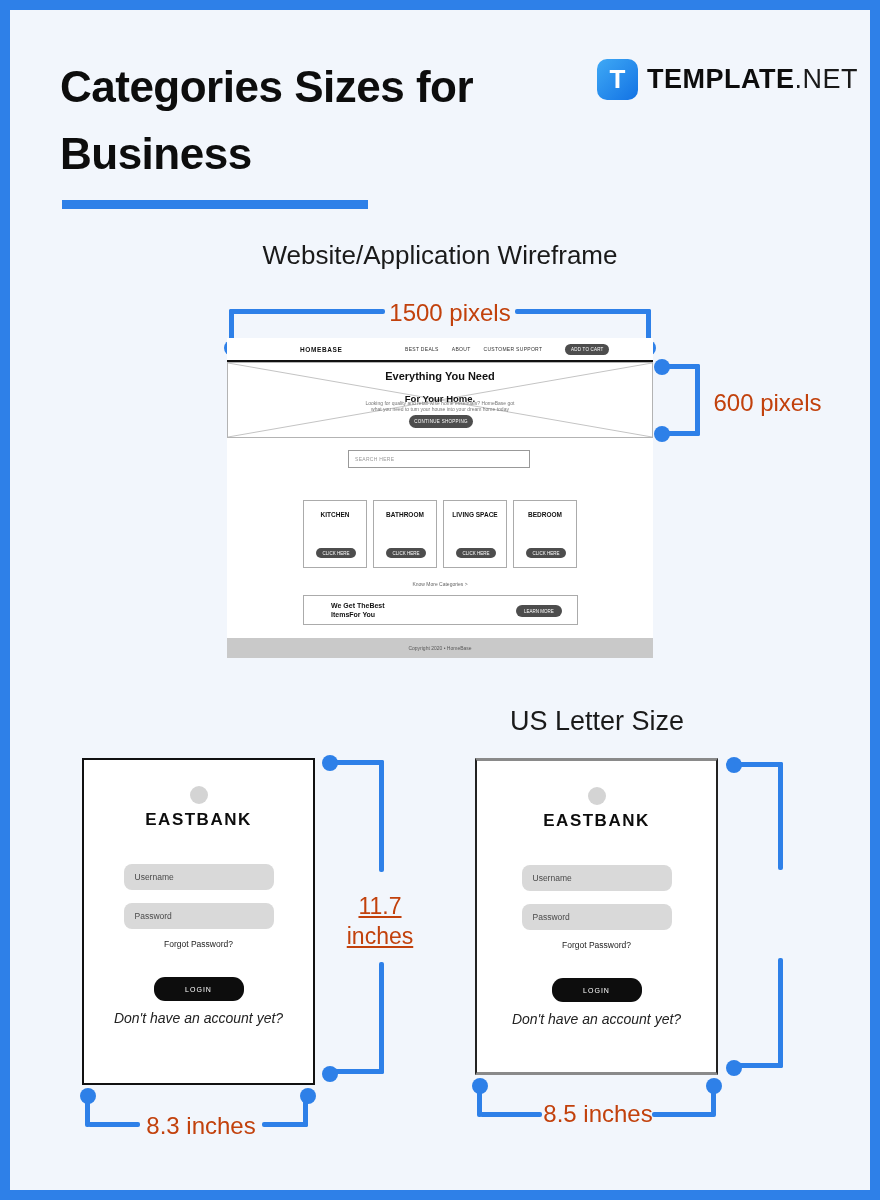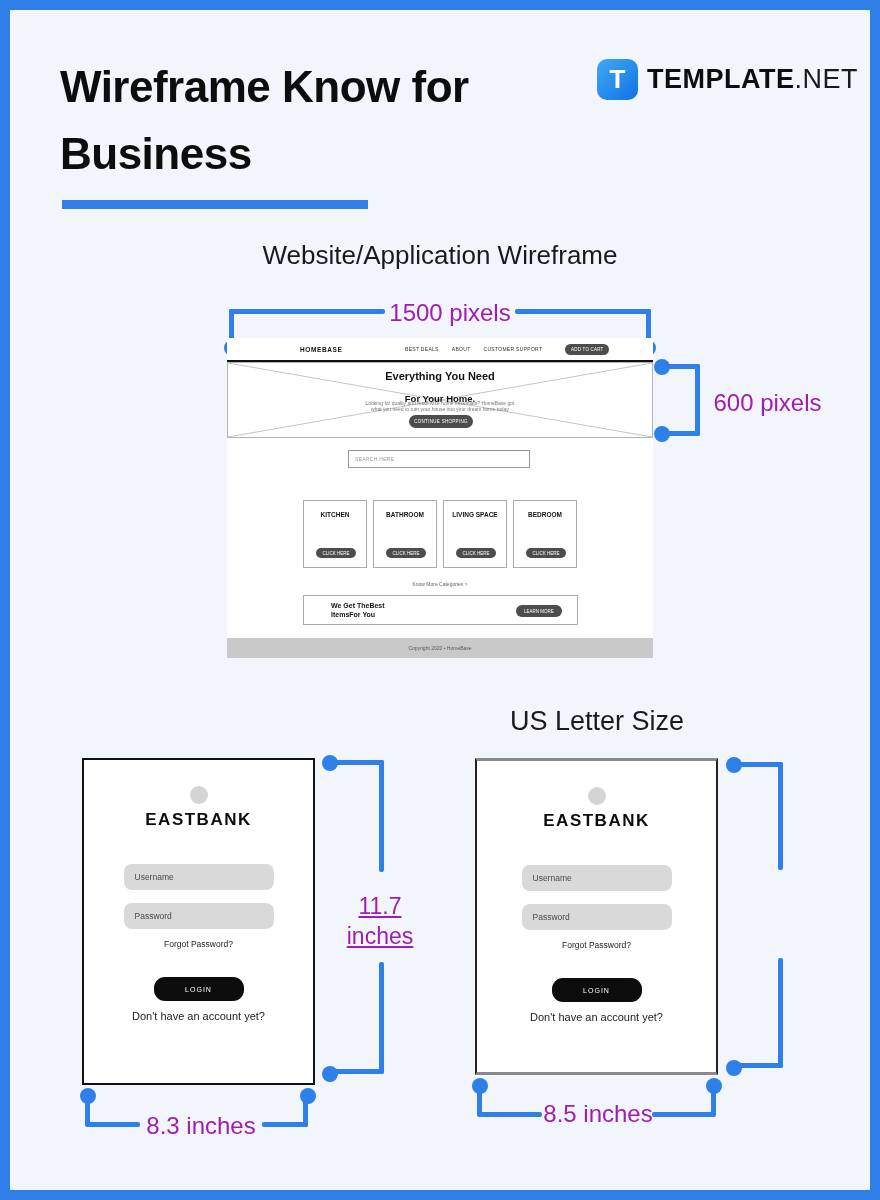--- a/index.html
+++ b/index.html
@@ -3,21 +3,21 @@
 <meta charset="utf-8">
 <style>
   * { box-sizing: border-box; margin: 0; padding: 0; }
   body { font-family: "Liberation Sans", sans-serif; background:#fff; }
   #canvas { position: relative; width: 880px; height: 1200px; background: #F2F6FC; overflow: hidden; }
   .frame { position:absolute; inset:0; border:10px solid #2E80E8; pointer-events:none; z-index:60; }
 
   
   .bl { position:absolute; background:#2E80E8; border-radius:2px; }
   .dot { position:absolute; width:16px; height:16px; border-radius:50%; background:#2E80E8; }
-  .dim-label { position:absolute; font-size:24px; color:#a21caf; text-align:center; line-height:1.32; }
+  .dim-label { position:absolute; font-size:24px; color:#c2410c; text-align:center; line-height:1.32; }
 
   
   .title-line { position:absolute; left:60px; font-size:44px; font-weight:800; color:#0D0D0D; letter-spacing:-0.5px; }
   .underline { position:absolute; left:62px; top:200px; width:306px; height:9px; background:#2E80E8; }
   .logo { position:absolute; left:597px; top:59px; display:flex; align-items:center; gap:9px; }
   .logo-icon { width:41px; height:41px; border-radius:10px; background:linear-gradient(135deg,#3FA9F5,#1272E4);
                display:flex; align-items:center; justify-content:center; color:#fff; font-size:26px; font-weight:800; }
   .logo-bold { font-size:27px; font-weight:800; color:#0D0D0D; letter-spacing:0.5px; }
   .logo-light { font-size:27px; font-weight:400; color:#1a1a1a; letter-spacing:0.5px; }
 
@@ -57,29 +57,29 @@
                  border-top:3px solid #8A8A8A; border-bottom:3px solid #8A8A8A; }
   .lc-circle { width:18px; height:18px; border-radius:50%; background:#D4D4D4; margin-top:26px; }
   .lc-brand { margin-top:6px; font-size:17px; font-weight:800; letter-spacing:1.5px; color:#0D0D0D; }
   .lc-input { width:150px; height:26px; border-radius:8px; background:#D9D9D9; display:flex; align-items:center; padding-left:11px;
               font-size:8.5px; color:#4a4a4a; }
   .lc-input.first { margin-top:34px; }
   .lc-input.second { margin-top:13px; }
   .lc-forgot { margin-top:10px; font-size:8.5px; color:#222; }
   .lc-login { margin-top:28px; width:90px; height:24px; border-radius:11px; background:#0D0D0D; color:#fff;
               display:flex; align-items:center; justify-content:center; font-size:7px; letter-spacing:1px; }
-  .lc-signup { margin-top:9px; font-size:11px; color:#222; }
+  .lc-signup { margin-top:9px; font-size:14px; color:#222;font-style:italic; }
 </style>
 </head>
 <body>
 
 <div id="canvas">
   <div class="frame"></div>
 
-  <div class="title-line" style="top:62px;">Wireframe Know for</div>
+  <div class="title-line" style="top:62px;">Categories Sizes for</div>
   <div class="title-line" style="top:129px;">Business</div>
   <div class="underline"></div>
 
   <div class="logo">
     <div class="logo-icon">T</div>
     <div>
       <span class="logo-bold">TEMPLATE</span><span class="logo-light">.NET</span>
     </div>
   </div>
 

